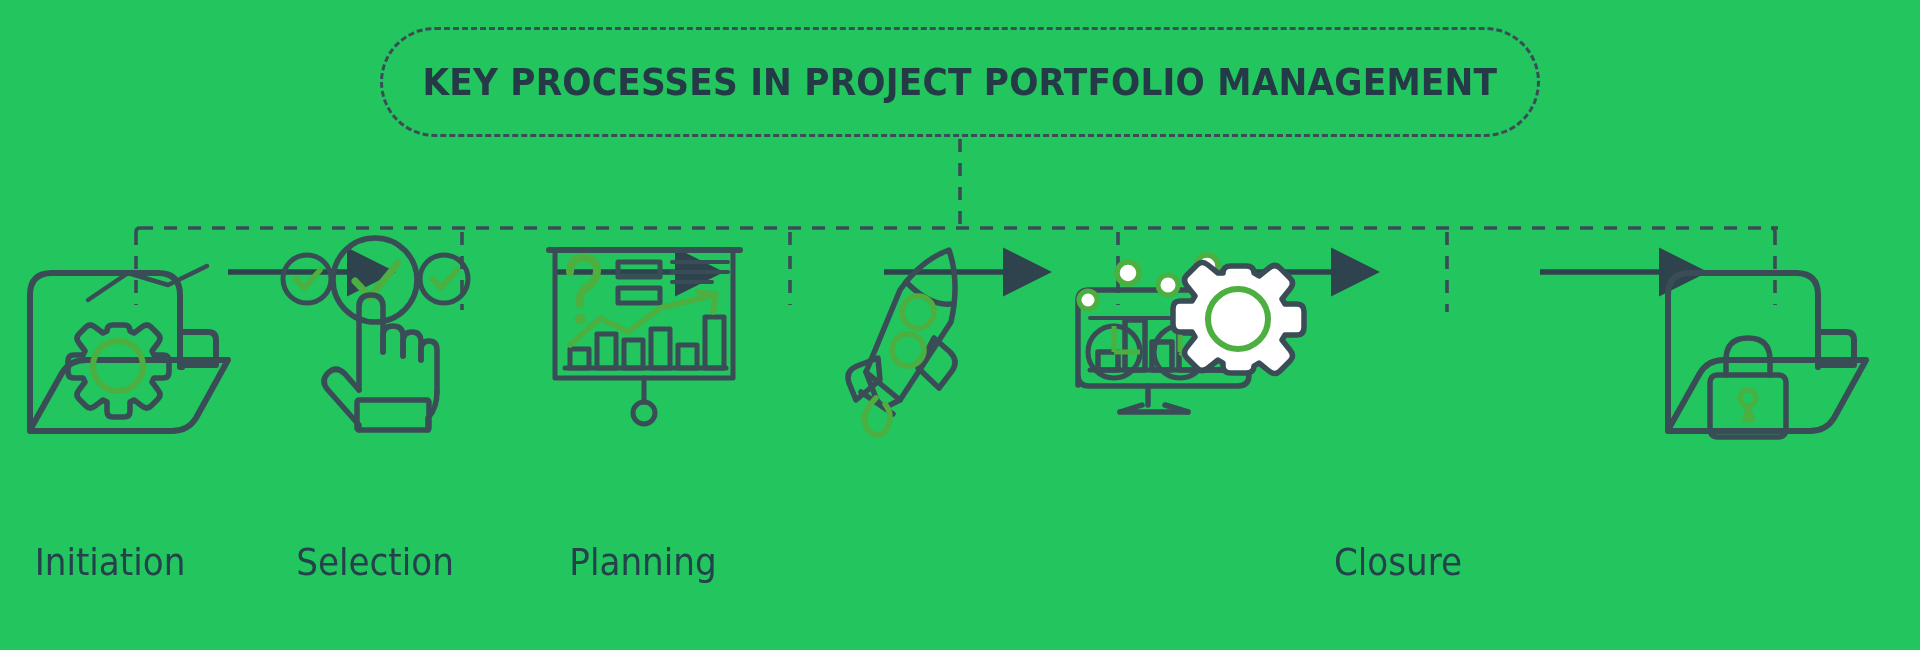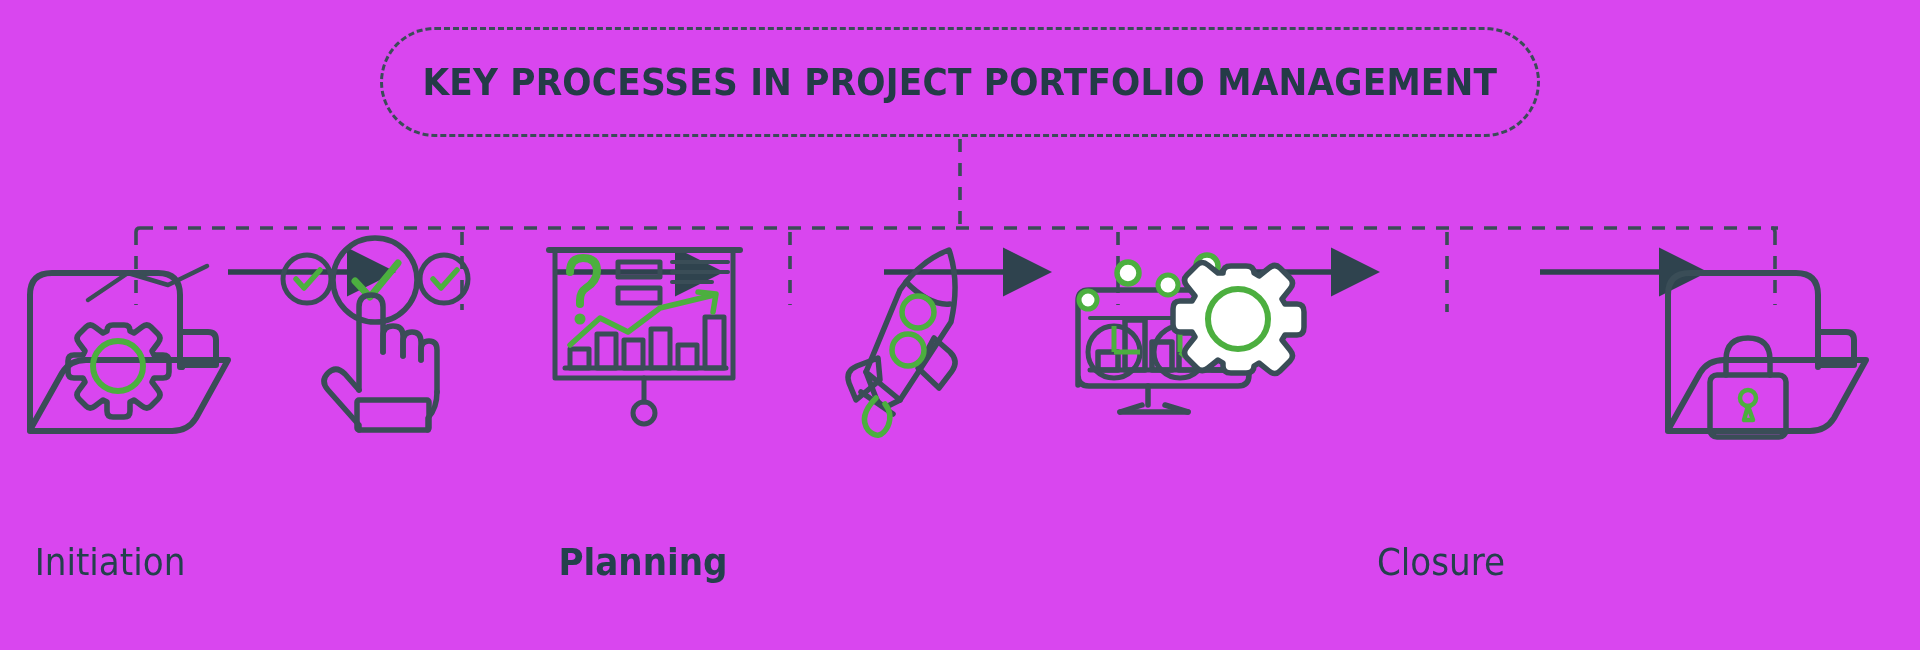--- a/index.html
+++ b/index.html
@@ -10,21 +10,21 @@
   body {
     width: 1920px;
     height: 650px;
     font-family: "Liberation Sans", sans-serif;
     overflow: hidden;
   }
   #diagram-root {
     position: relative;
     width: 1920px;
     height: 650px;
-    background: #d946ef;
+    background: #22c55e;
   }
   .layer-svg {
     position: absolute;
     top: 0;
     left: 0;
     width: 1920px;
     height: 650px;
   }
   #title-box {
     position: absolute;
@@ -315,24 +315,27 @@
       <circle cx="1748" cy="398" r="8"></circle>
       <path d="M1748 406 L1744 420 L1753 420 Z"></path>
     </g>
 
   </svg>
 
   <div class="stage-hit" style="left:-40px;">
     <div class="stage-label" style="left:0; top:240px;">Initiation</div>
   </div>
 
-
-  <div class="stage-hit" style="left:493px;font-weight:bold;">
+  <div class="stage-hit" style="left:225px;">
+    <div class="stage-label" style="left:0; top:240px;">Selection</div>
+  </div>
+
+  <div class="stage-hit" style="left:493px;">
     <div class="stage-label" style="left:0; top:240px;">Planning</div>
   </div>
 
 
 
-  <div class="stage-hit" style="left:1291px;">
+  <div class="stage-hit" style="left:1248px;">
     <div class="stage-label" style="left:0; top:240px;">Closure</div>
   </div>
 
 </div>
 
 </body></html>

